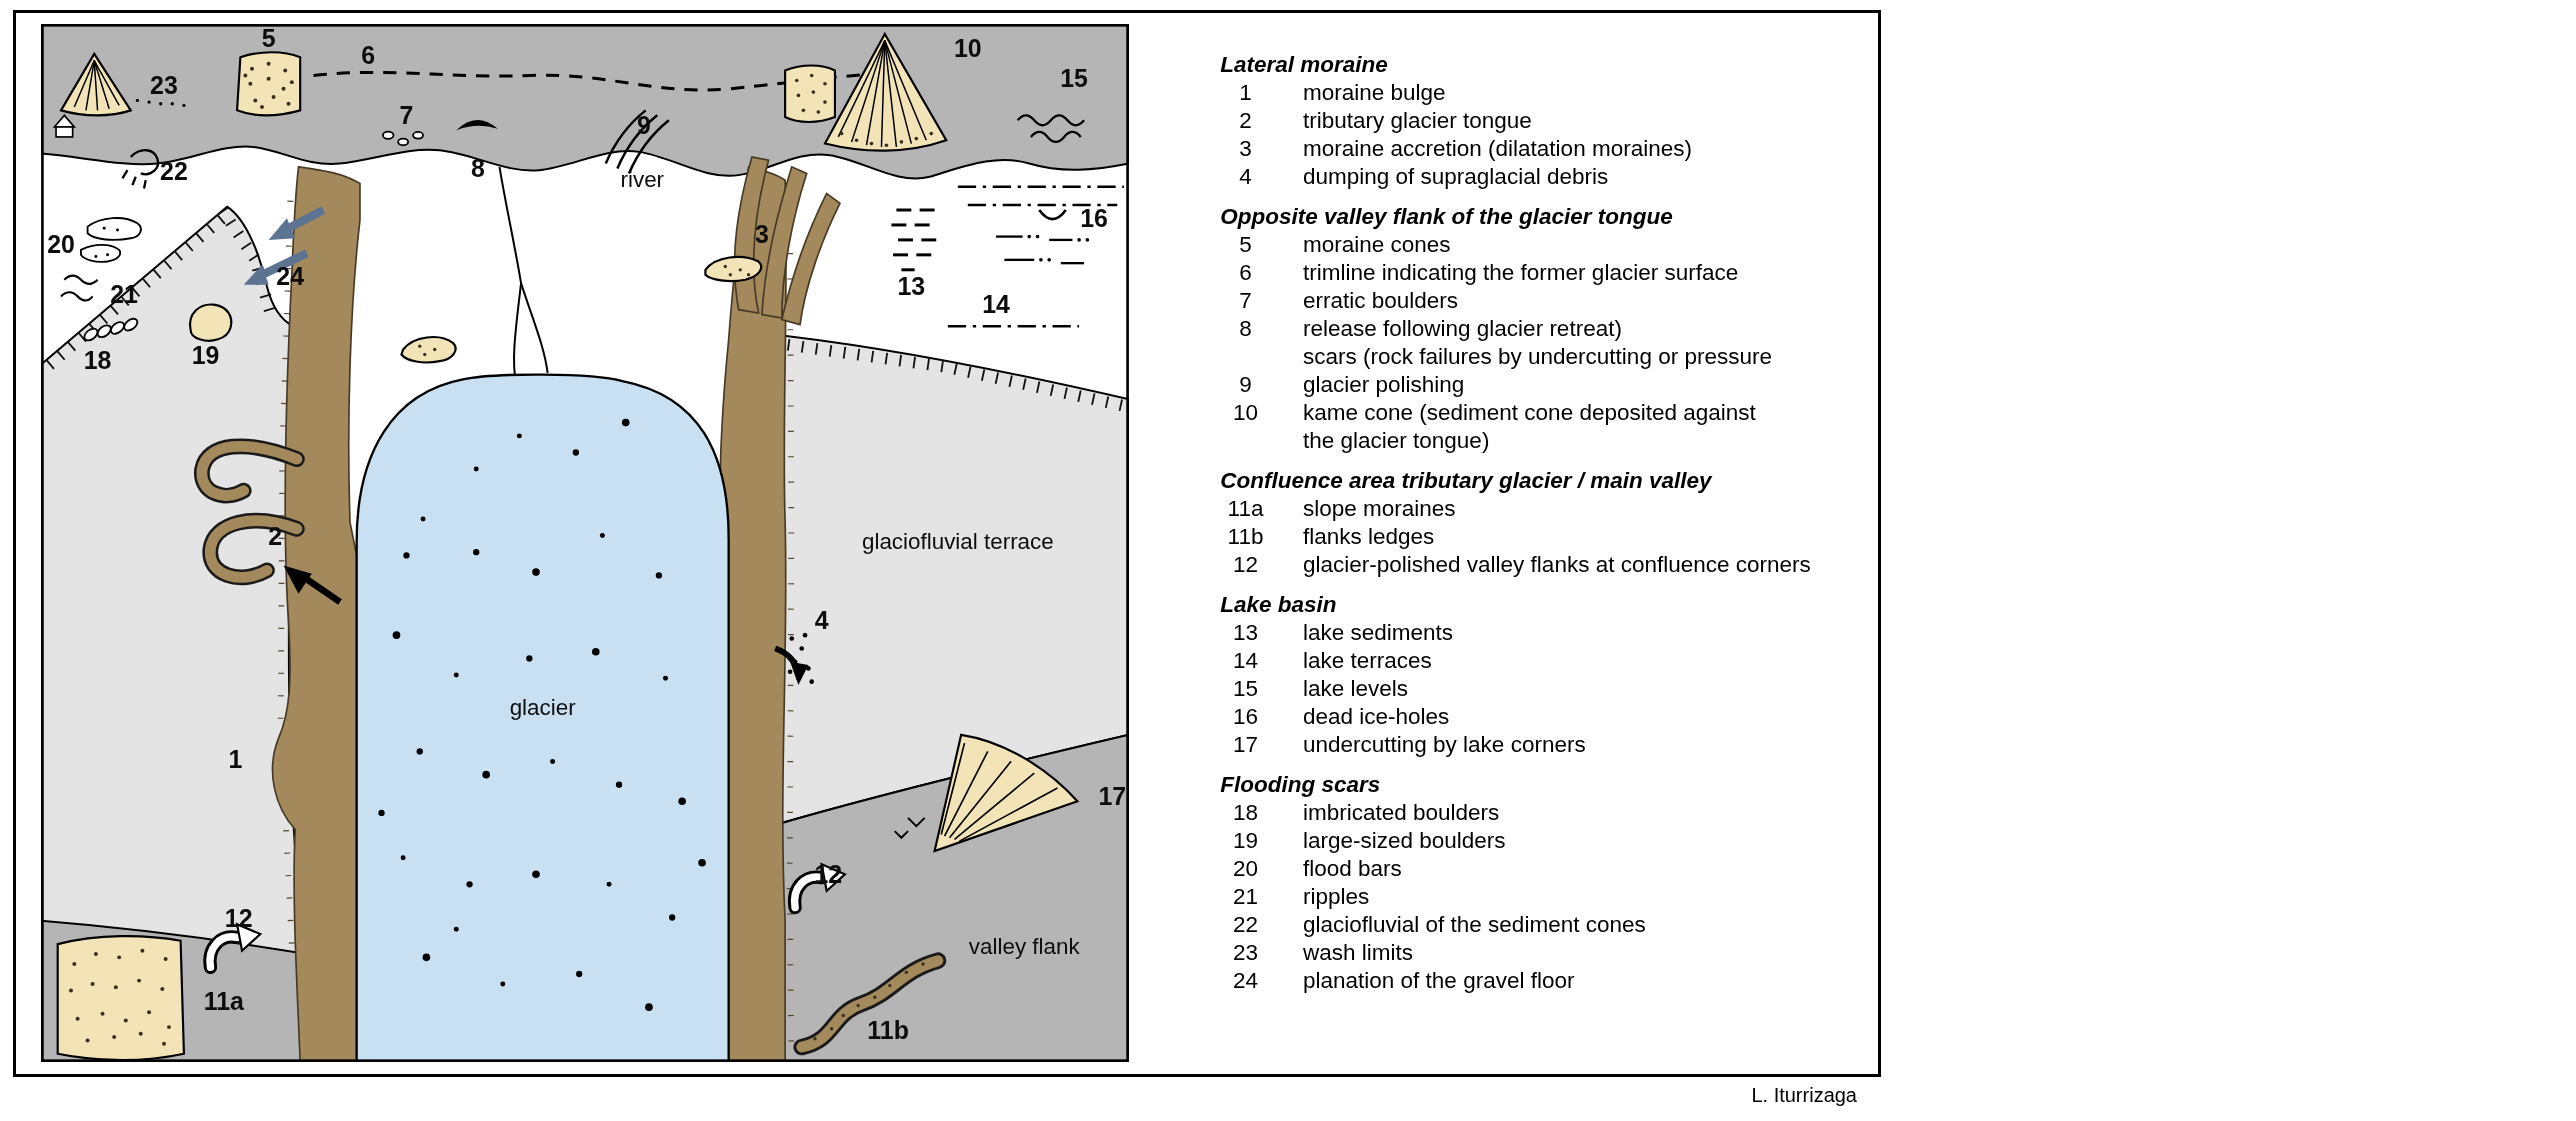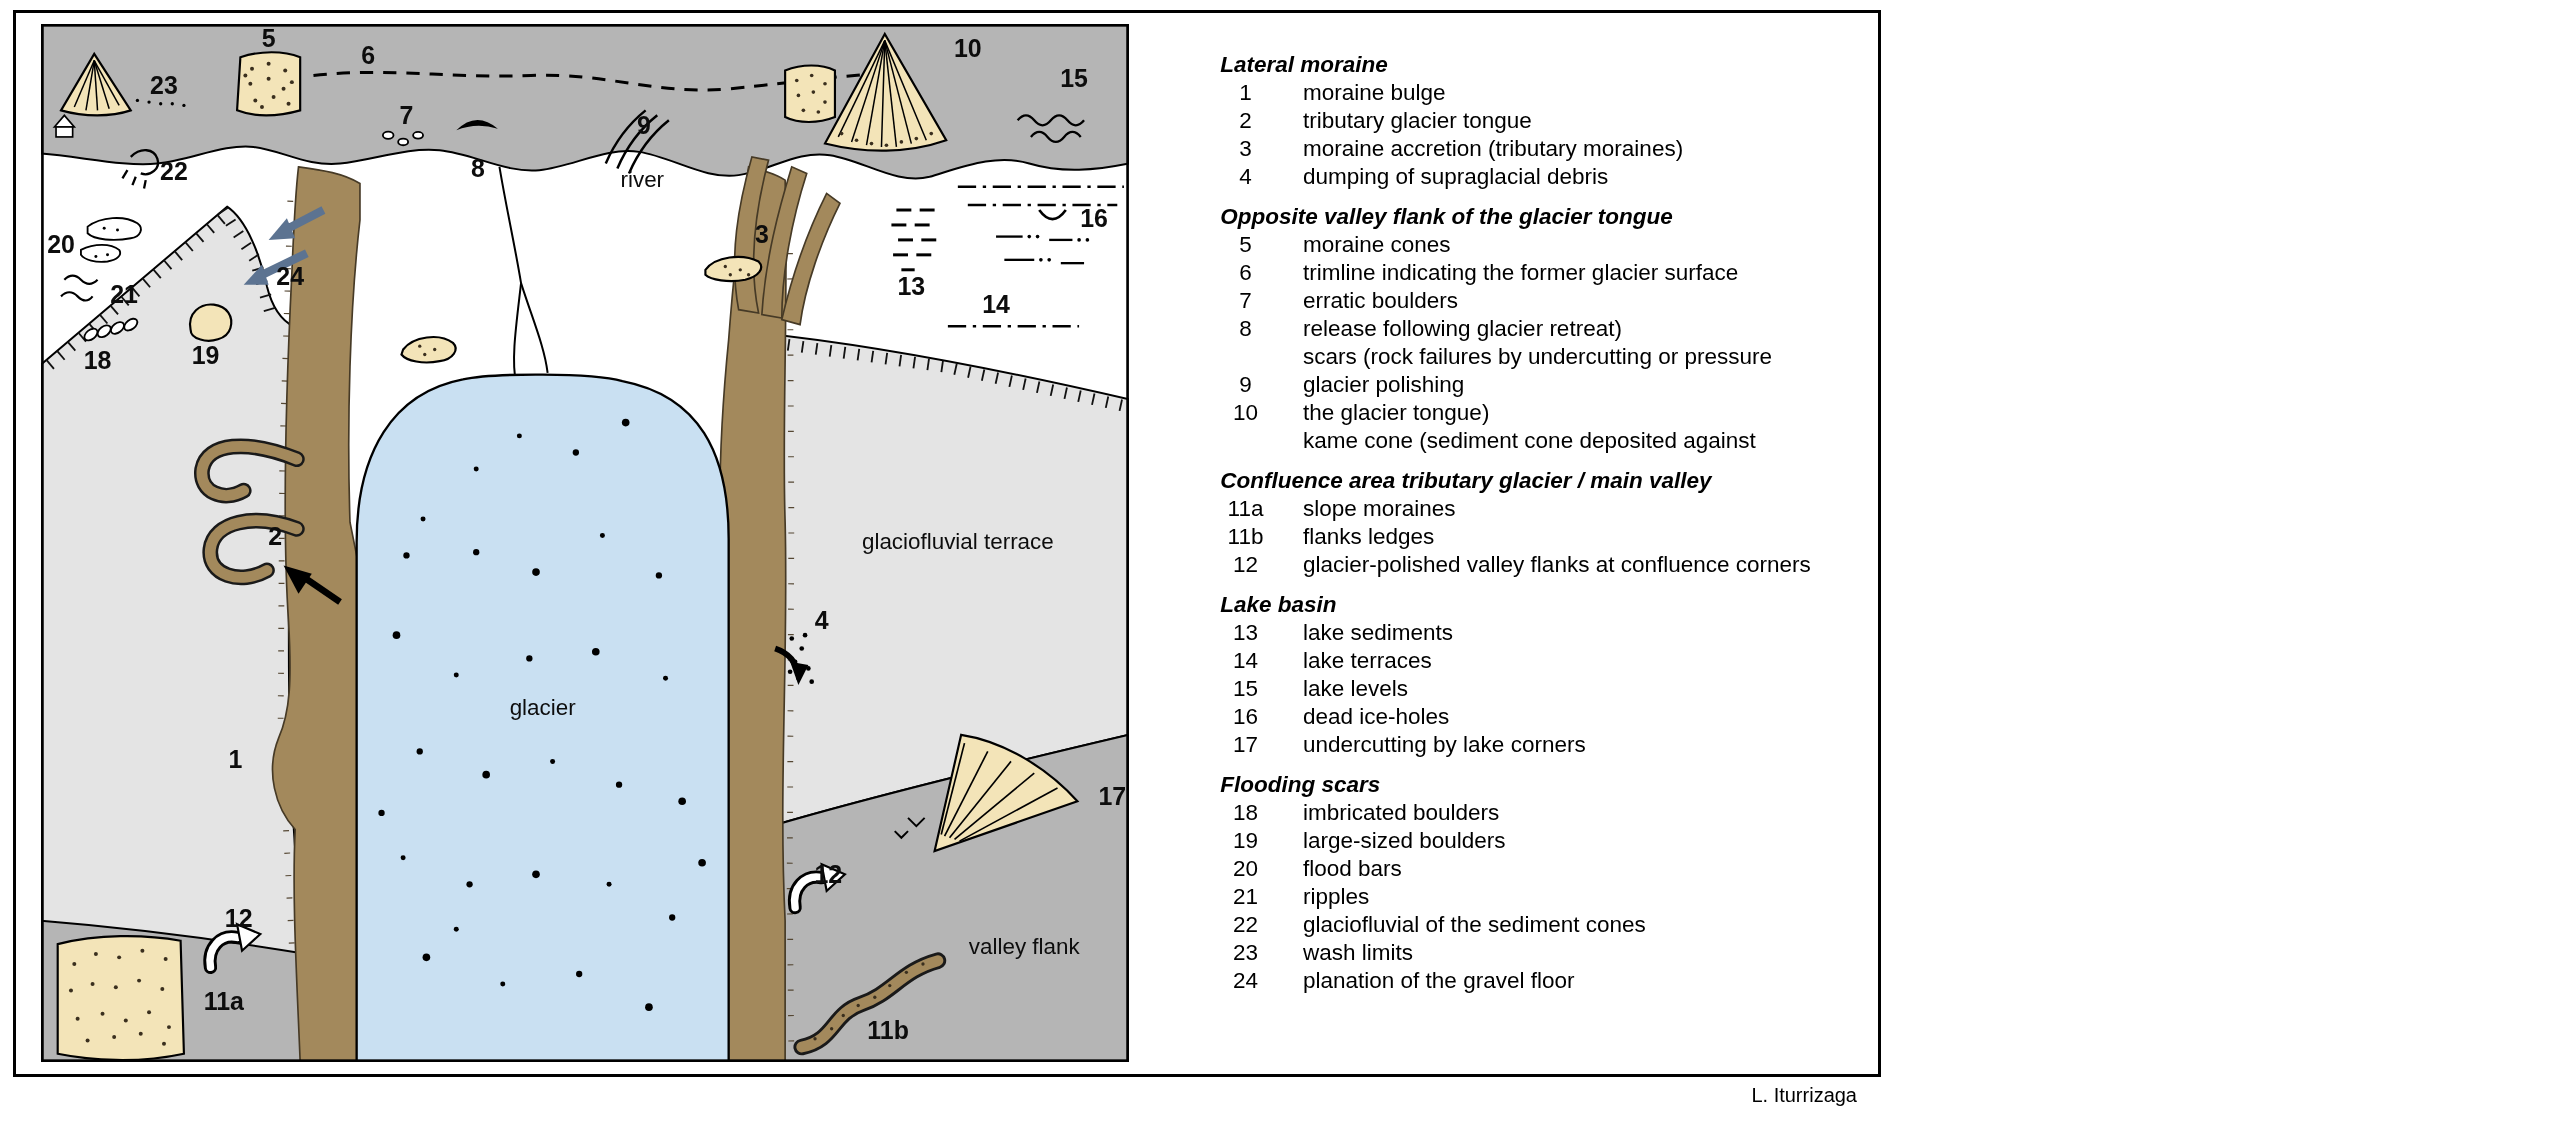--- a/index.html
+++ b/index.html
@@ -588,21 +588,21 @@
           </div>
           <div class="lg-row">
             <div class="lg-num">2</div>
             <div class="lg-text">
               <div>tributary glacier tongue</div>
             </div>
           </div>
           <div class="lg-row">
             <div class="lg-num">3</div>
             <div class="lg-text">
-              <div>moraine accretion (tributary moraines)</div>
+              <div>moraine accretion (dilatation moraines)</div>
             </div>
           </div>
           <div class="lg-row">
             <div class="lg-num">4</div>
             <div class="lg-text">
               <div>dumping of supraglacial debris</div>
             </div>
           </div>
         </div>
         <div class="lg-sec">
@@ -634,22 +634,22 @@
           </div>
           <div class="lg-row">
             <div class="lg-num">9</div>
             <div class="lg-text">
               <div>glacier polishing</div>
             </div>
           </div>
           <div class="lg-row">
             <div class="lg-num">10</div>
             <div class="lg-text">
+              <div>kame cone (sediment cone deposited against</div>
               <div>the glacier tongue)</div>
-              <div>kame cone (sediment cone deposited against</div>
             </div>
           </div>
         </div>
         <div class="lg-sec">
           <div class="lg-head">Confluence area tributary glacier / main valley</div>
           <div class="lg-row">
             <div class="lg-num">11a</div>
             <div class="lg-text">
               <div>slope moraines</div>
             </div>

